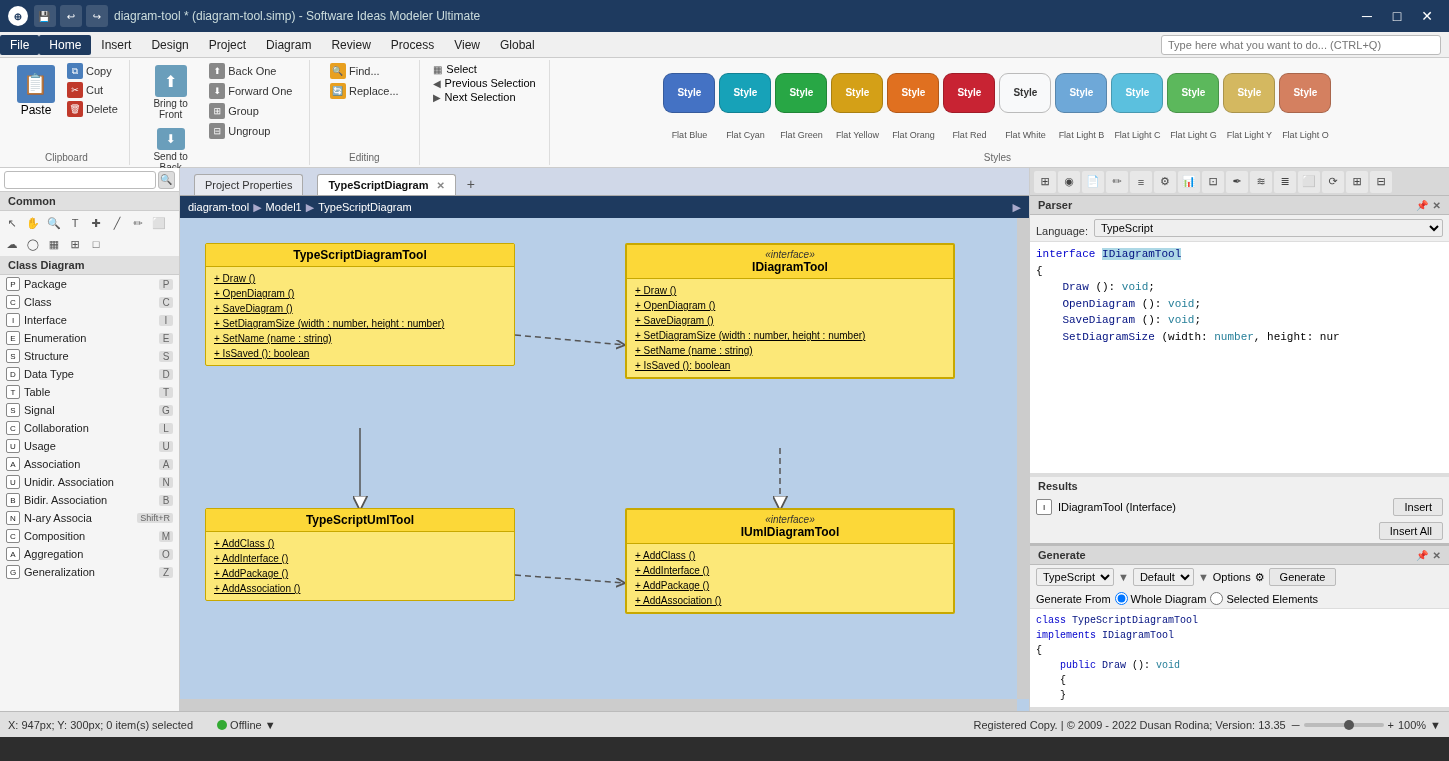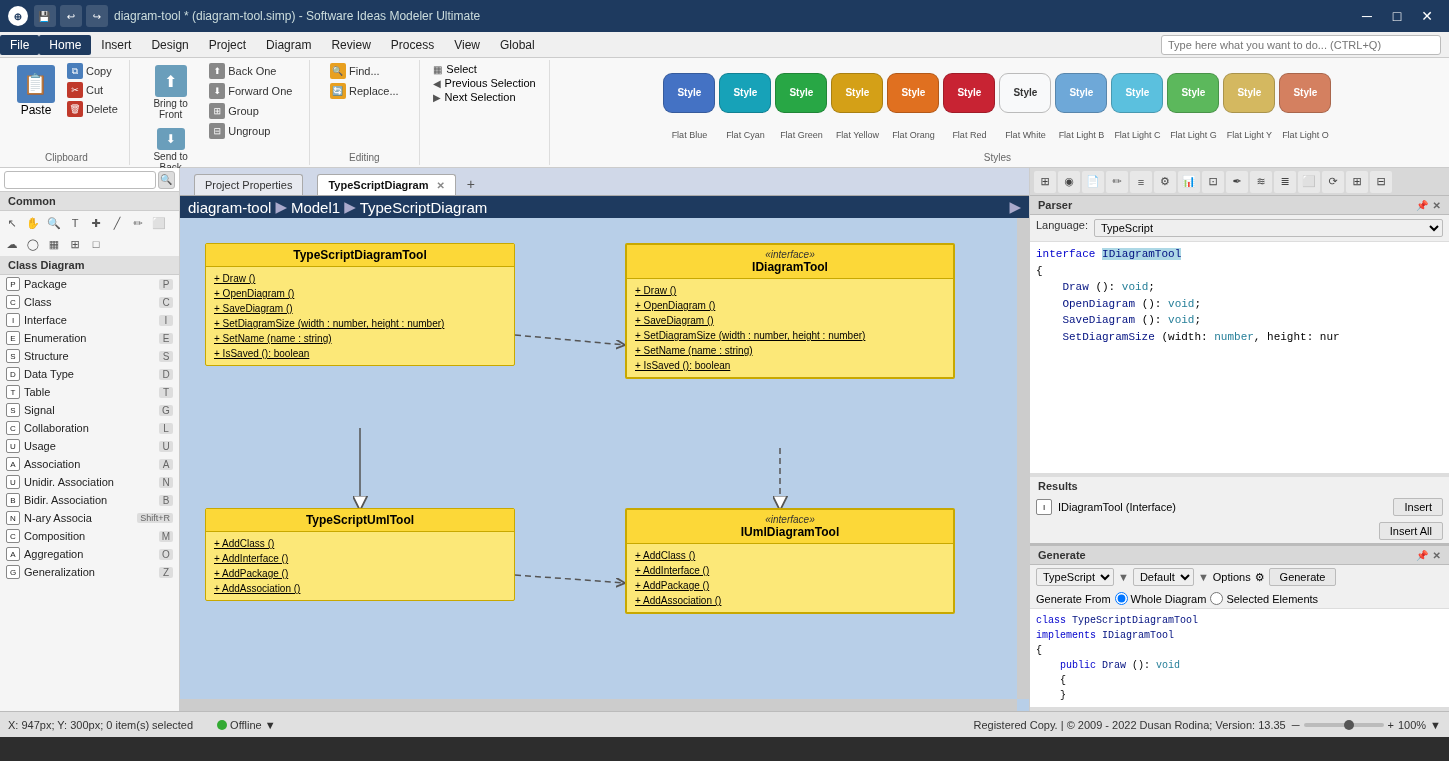--- a/index.html
+++ b/index.html
@@ -74,21 +74,21 @@
     .sidebar-item .item-key { font-size: 10px; color: #666; background: #ddd; padding: 0 3px; border-radius: 2px; min-width: 14px; text-align: center; }
     .sidebar-item .item-key.shift { font-size: 9px; }
 
     
     #center-area { flex: 1; display: flex; flex-direction: column; min-width: 0; }
     #tabs-bar { background: #d0d8e8; display: flex; align-items: flex-end; height: 28px; border-bottom: 1px solid #aaa; }
     .tab { display: flex; align-items: center; gap: 4px; padding: 4px 10px; cursor: pointer; font-size: 11px; background: #e8eaf0; border: 1px solid #aaa; border-bottom: none; border-radius: 3px 3px 0 0; color: #333; margin-left: 14px; }
     .tab.active { background: white; color: #111; font-weight: bold; }
     .tab .tab-close { font-size: 10px; color: #888; cursor: pointer; margin-left: 4px; }
     .tab-add { width: 22px; height: 22px; display: flex; align-items: center; justify-content: center; cursor: pointer; font-size: 14px; color: #555; margin-left: 4px; }
-    #breadcrumb { background: #1e3a5f; color: white; display: flex; align-items: center; gap: 4px; padding: 2px 8px; font-size: 15px; height: 22px; }
+    #breadcrumb { background: #1e3a5f; color: white; display: flex; align-items: center; gap: 4px; padding: 2px 8px; font-size: 11px; height: 22px; }
     #breadcrumb .bc-arrow { color: #aac; }
     #canvas-area { flex: 1; background: #b8cfe8; overflow: hidden; position: relative; }
 
     
     #diagram { position: absolute; top: 0; left: 0; right: 0; bottom: 0; }
     .uml-box { position: absolute; background: #fce878; border: 1.5px solid #c8a800; border-radius: 2px; font-size: 11px; }
     .uml-box .uml-header { background: #fcd838; border-bottom: 1.5px solid #c8a800; padding: 4px 6px; text-align: center; font-weight: bold; font-size: 12px; }
     .uml-box .uml-stereotype { font-size: 10px; font-style: italic; font-weight: normal; color: #333; }
     .uml-box .uml-methods { padding: 4px 8px; text-decoration: underline; }
     .uml-box .uml-method { font-size: 10px; line-height: 1.5; }
@@ -96,21 +96,21 @@
     
     #right-panel { width: 420px; background: #f0f0f0; border-left: 1px solid #ccc; display: flex; flex-direction: column; }
     #right-toolbar { height: 28px; background: #d8d8d8; border-bottom: 1px solid #bbb; display: flex; align-items: center; gap: 2px; padding: 2px 4px; }
     .rt-btn { width: 22px; height: 22px; border: 1px solid transparent; border-radius: 2px; cursor: pointer; display: flex; align-items: center; justify-content: center; font-size: 11px; color: #444; background: #e8e8e8; }
 
     
     #parser-panel { flex: 1; border-bottom: 1px solid #bbb; display: flex; flex-direction: column; min-height: 0; }
     #parser-header { background: #d8d8d8; padding: 3px 8px; font-size: 11px; font-weight: bold; color: #333; display: flex; align-items: center; justify-content: space-between; border-bottom: 1px solid #bbb; }
     #parser-header .panel-controls { display: flex; gap: 4px; font-size: 10px; color: #666; }
     .panel-pin { cursor: pointer; }
-    .parser-lang-row { display: flex; align-items: flex-start; gap: 6px; padding: 4px 6px; background: #f0f0f0; border-bottom: 1px solid #ddd; }
+    .parser-lang-row { display: flex; align-items: flex-end; gap: 6px; padding: 4px 6px; background: #f0f0f0; border-bottom: 1px solid #ddd; }
     .parser-lang-row label { font-size: 11px; color: #333; }
     .parser-lang-row select { font-size: 11px; flex: 1; border: 1px solid #bbb; border-radius: 2px; padding: 1px 2px; }
     #parser-code { flex: 1; background: white; padding: 4px 6px; font-family: 'Courier New', monospace; font-size: 11px; overflow-y: auto; border: none; line-height: 1.5; }
     .code-kw { color: #0000cc; }
     .code-type { color: #267f99; }
     .code-id { color: #001080; }
     .code-selected { background: #add8e6; }
 
     
     #results-panel { background: #f0f0f0; border-bottom: 1px solid #bbb; }

